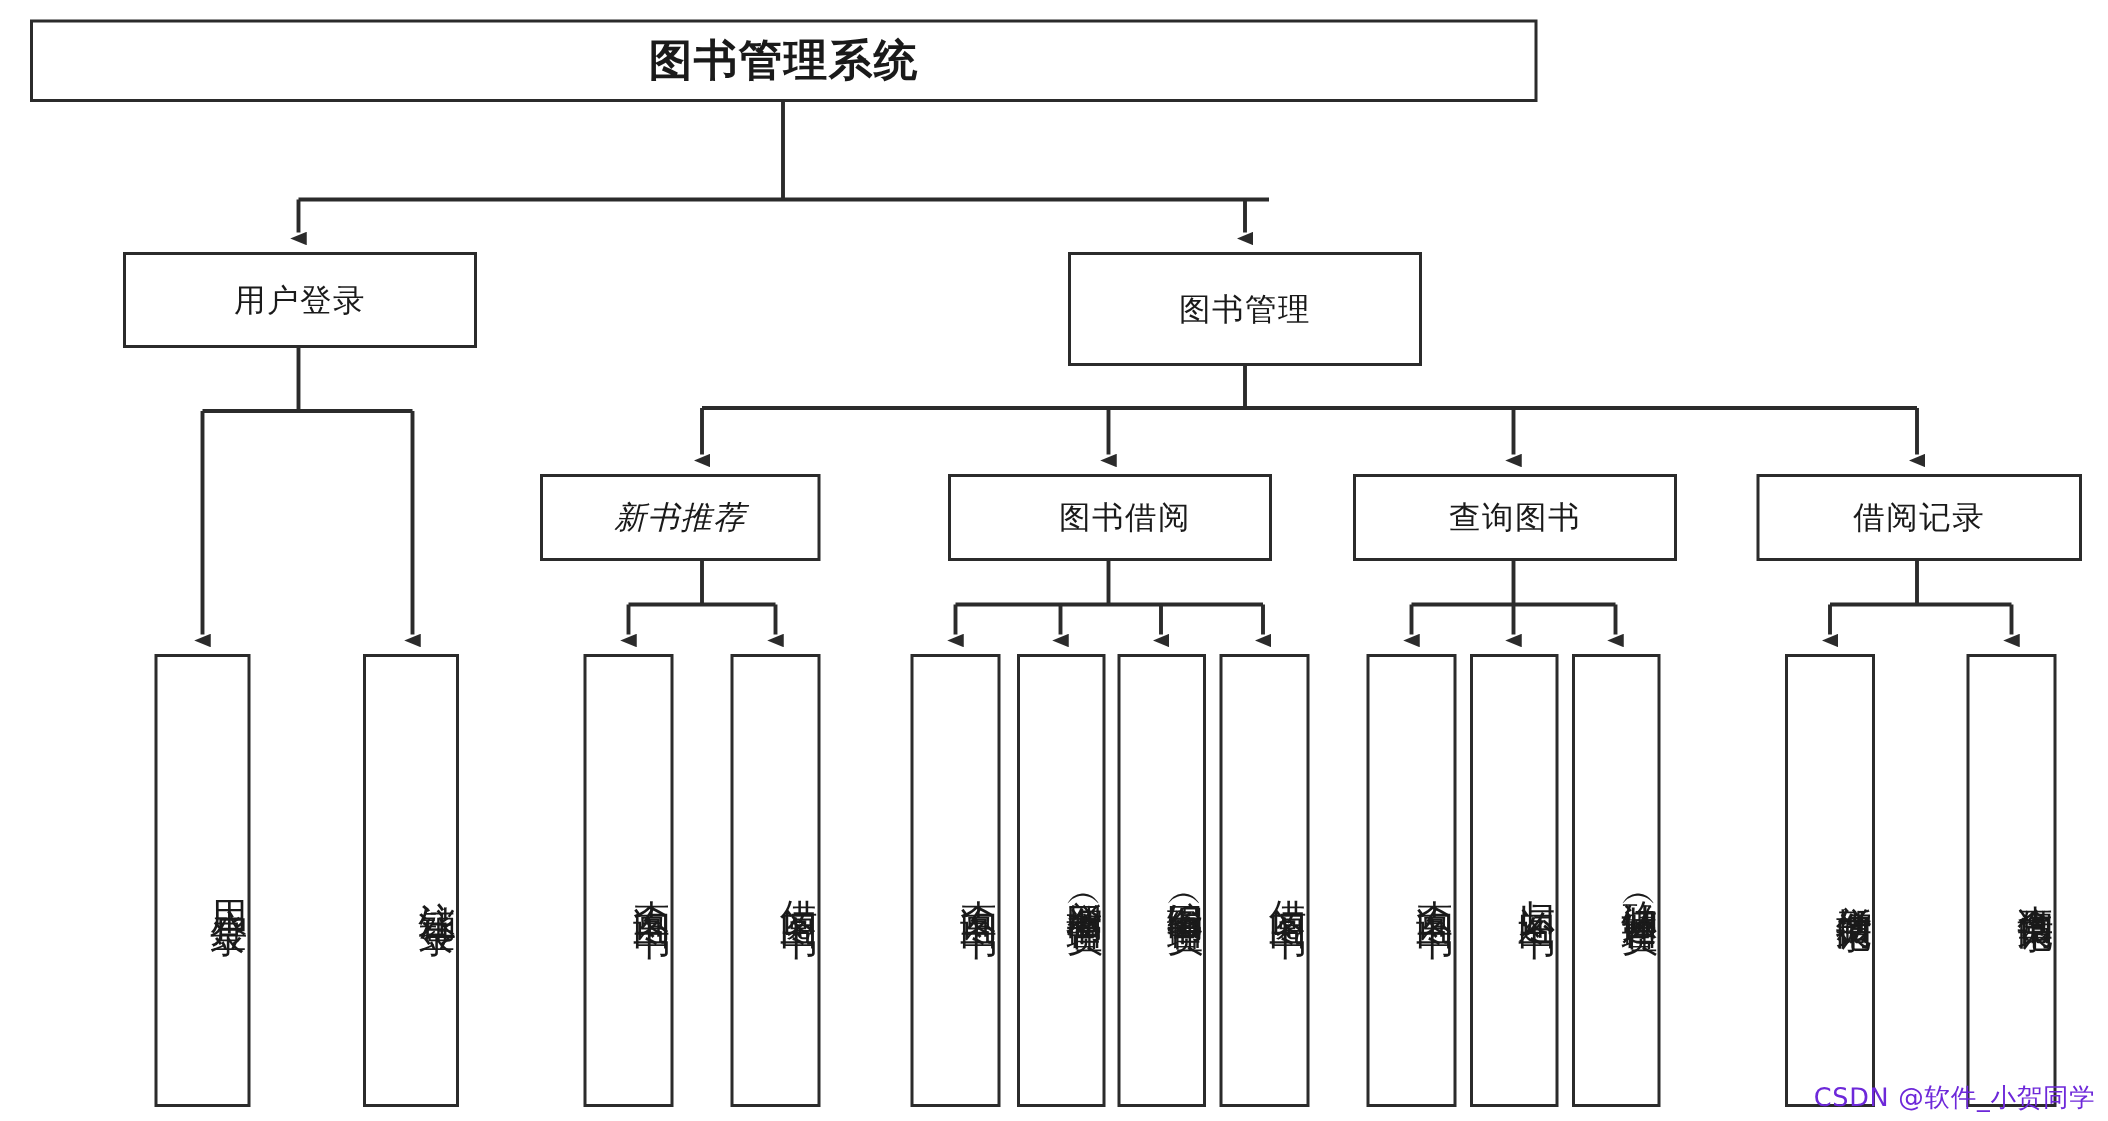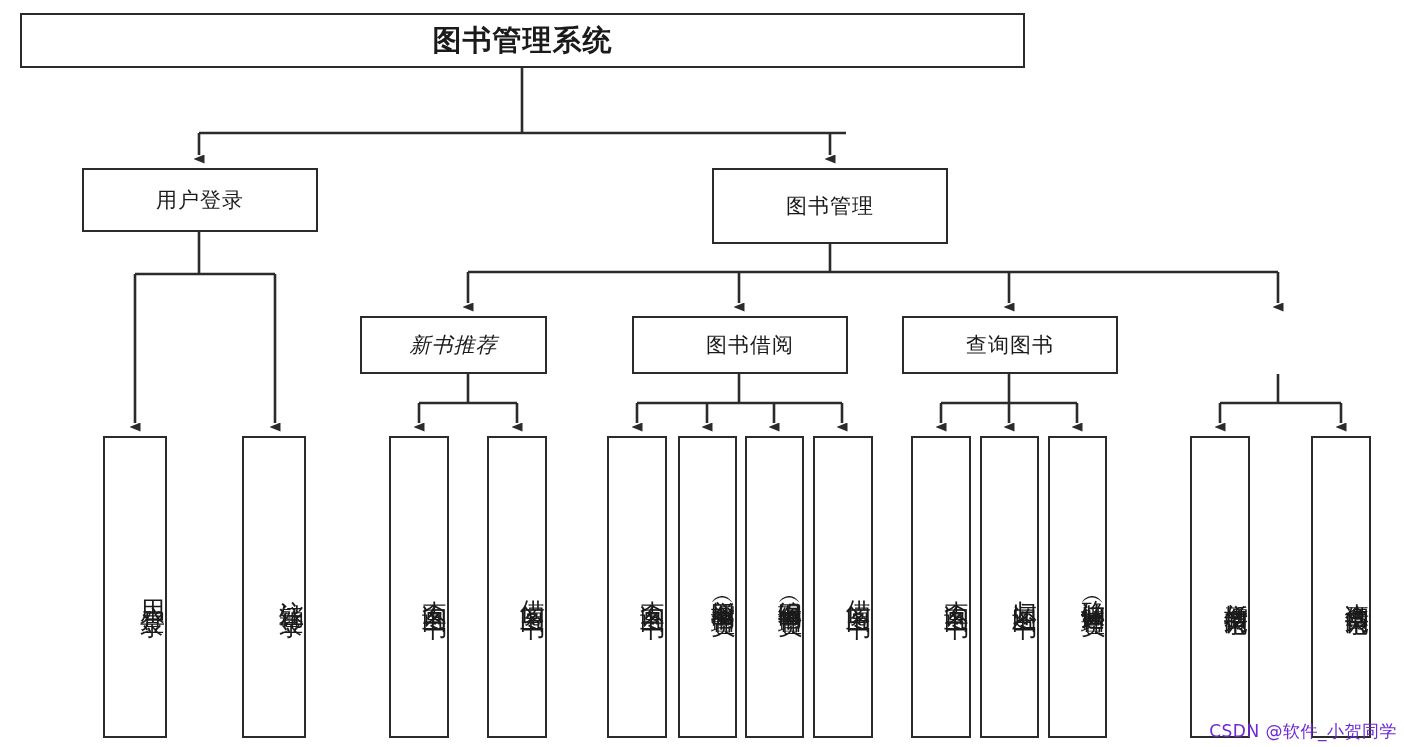--- a/index.html
+++ b/index.html
@@ -143,20 +143,23 @@
 
   <div class="node node-h" style="left:360px; top:316px; width:187px; height:58px;font-style:italic;">
     <span>新书推荐</span>
   </div>
   <div class="node node-h" style="left:632px; top:316px; width:216px; height:58px;padding-left:20px;">
     <span>图书借阅</span>
   </div>
   <div class="node node-h" style="left:902px; top:316px; width:216px; height:58px;">
     <span>查询图书</span>
   </div>
+  <div class="node node-h" style="left:1171px; top:316px; width:217px; height:58px;">
+    <span>借阅记录</span>
+  </div>
 
   <div class="node node-v" style="left:103px; top:436px; width:64px; height:302px;">
     <span>用户登录</span>
   </div>
   <div class="node node-v" style="left:242px; top:436px; width:64px; height:302px;">
     <span>注销登录</span>
   </div>
 
   <div class="node node-v" style="left:389px; top:436px; width:60px; height:302px;">
     <span>查询图书</span>

